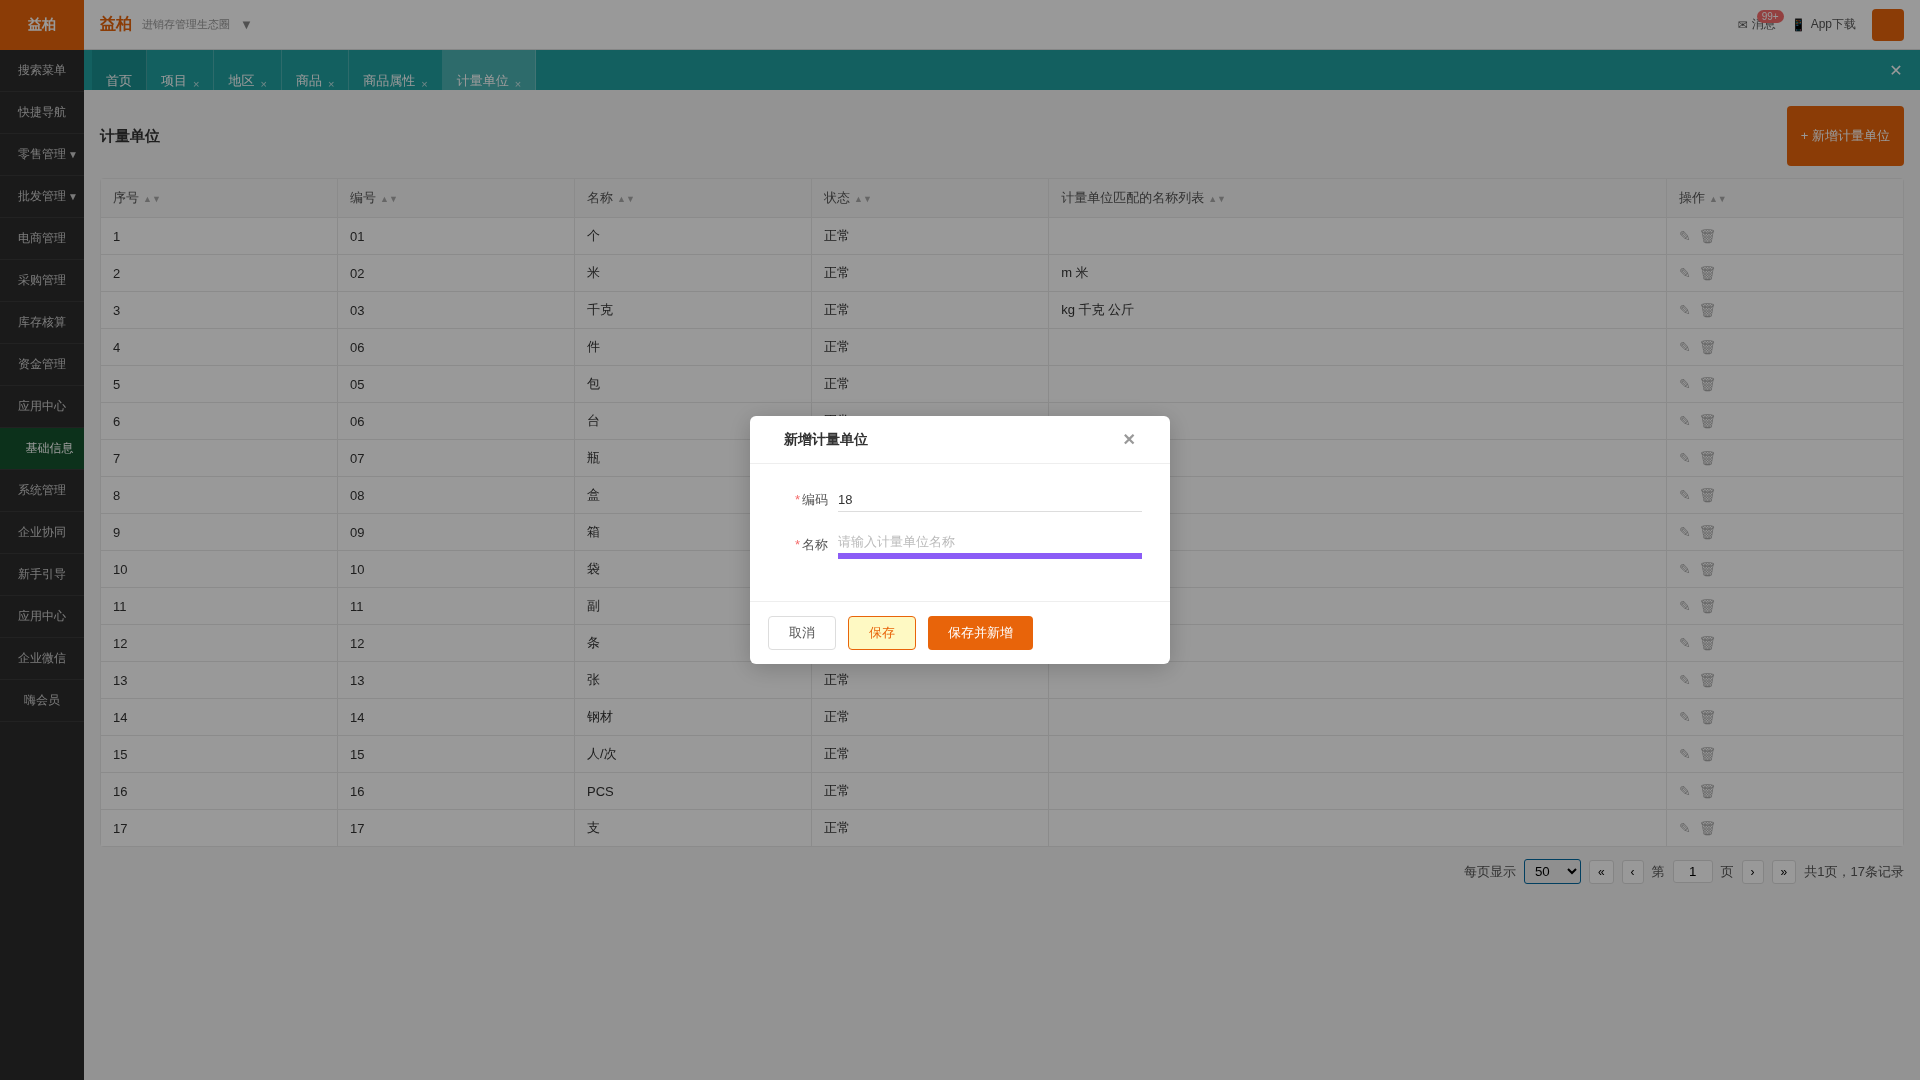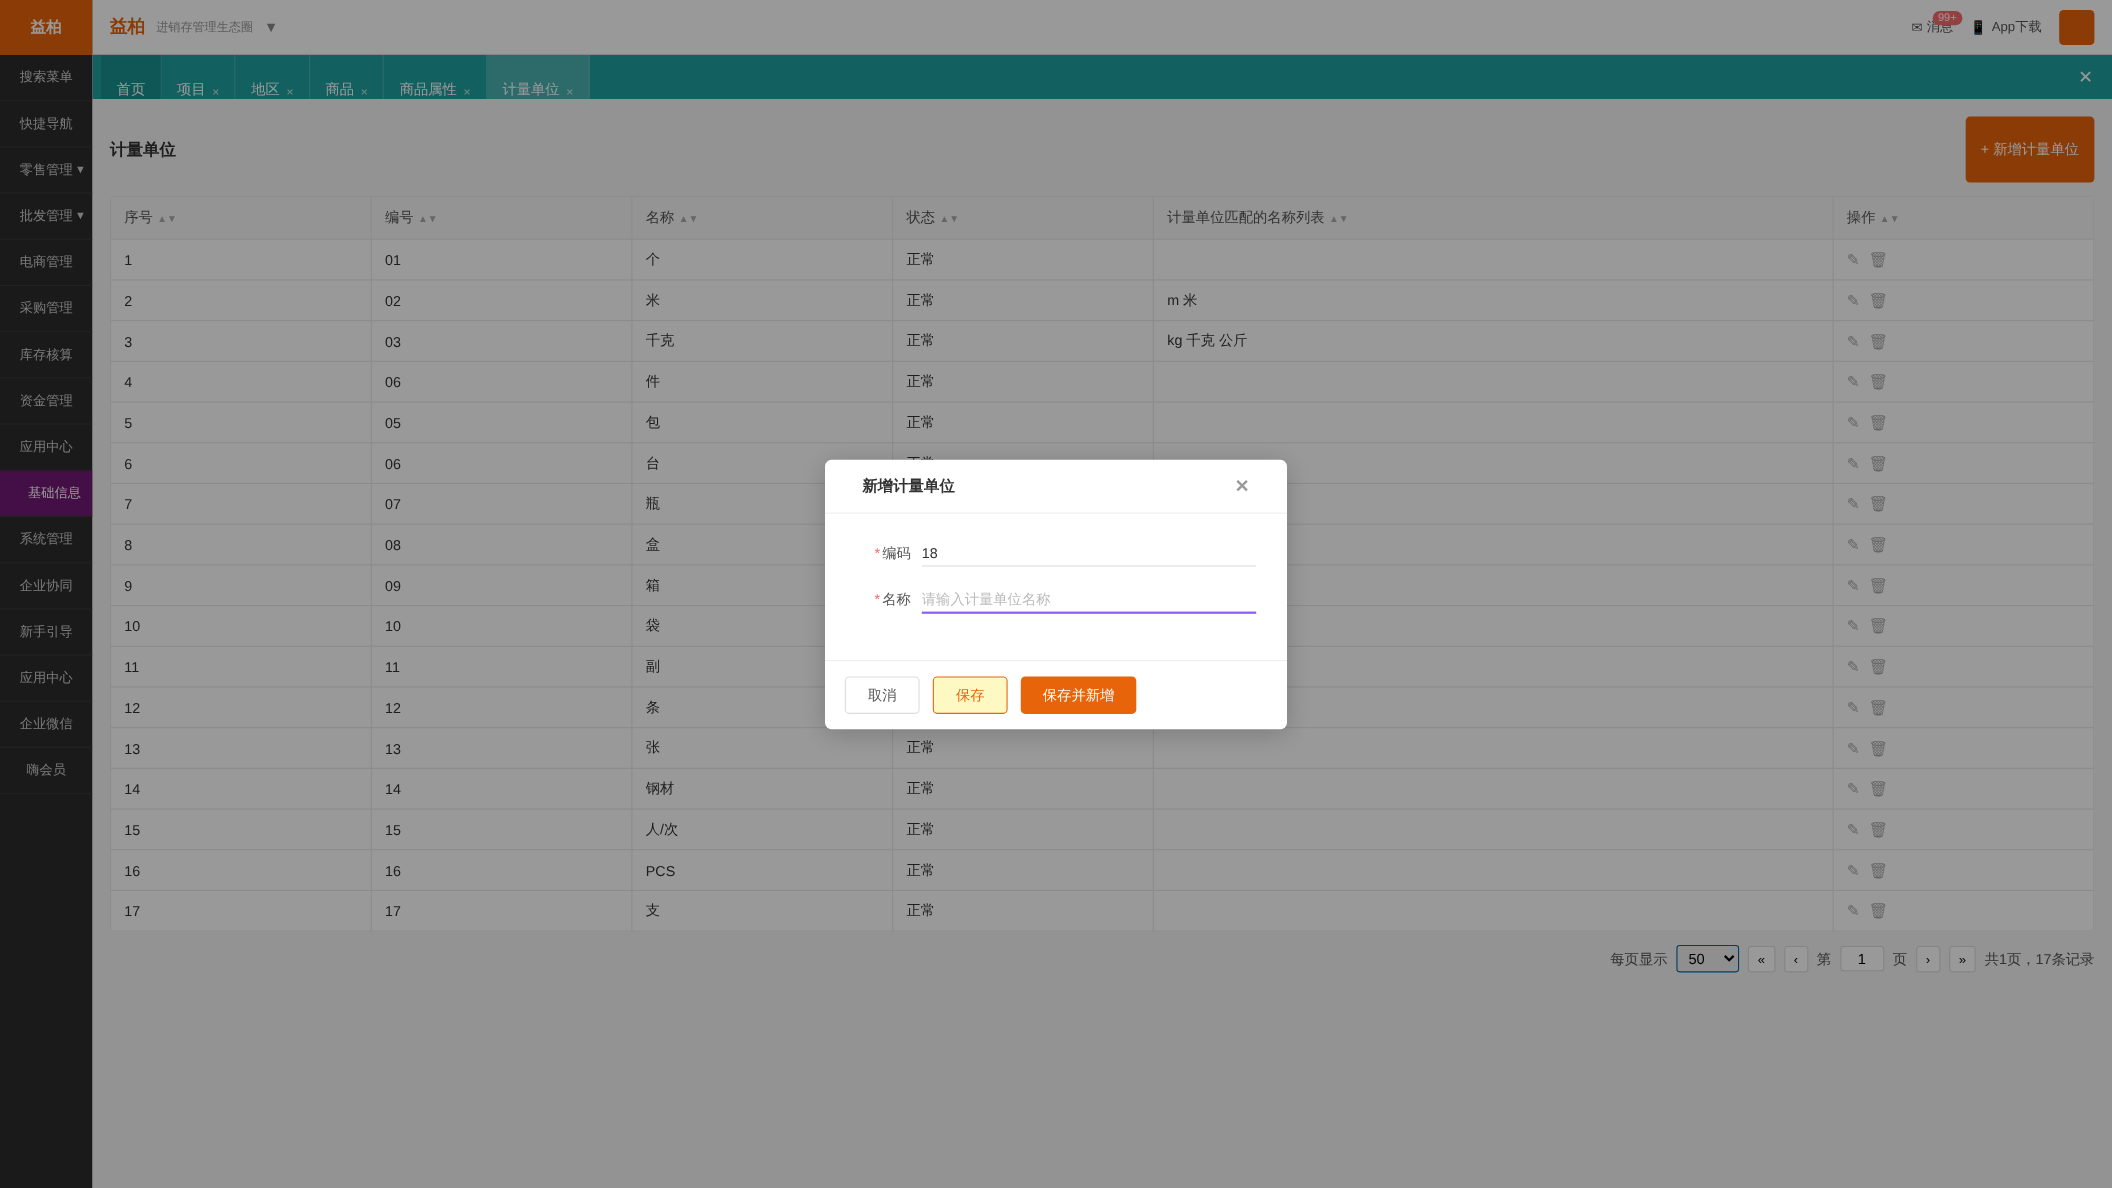--- a/index.html
+++ b/index.html
@@ -32,21 +32,21 @@
       font-size: 12px;
       color: #ccc;
       text-align: center;
       cursor: pointer;
       border-bottom: 1px solid #3a3a3a;
       display: flex;
       align-items: center;
       justify-content: center;
       position: relative;
     }
-    .sidebar-nav-item.active { background: #701a75; color: white; padding-left: 21px; }
+    .sidebar-nav-item.active { background: #14532d; color: white; padding-left: 21px; }
     .sidebar-nav-item .arrow {
       position: absolute;
       right: 6px;
       font-size: 10px;
     }
 
     
     .main-area {
       flex: 1;
       display: flex;
@@ -307,21 +307,21 @@
     .form-input {
       flex: 1;
       border: none;
       border-bottom: 1px solid #ddd;
       padding: 4px 4px 4px 0;
       font-size: 13px;
       outline: none;
       color: #333;
     }
     .form-input.active-input {
-      border-bottom: 2px solid #8b5cf6;
+      border-bottom: 6px solid #8b5cf6;
     }
     .form-input::placeholder {
       color: #bbb;
     }
     .modal-footer {
       padding: 14px 18px;
       display: flex;
       justify-content: flex-start;
       gap: 12px;
       border-top: 1px solid #eee;

